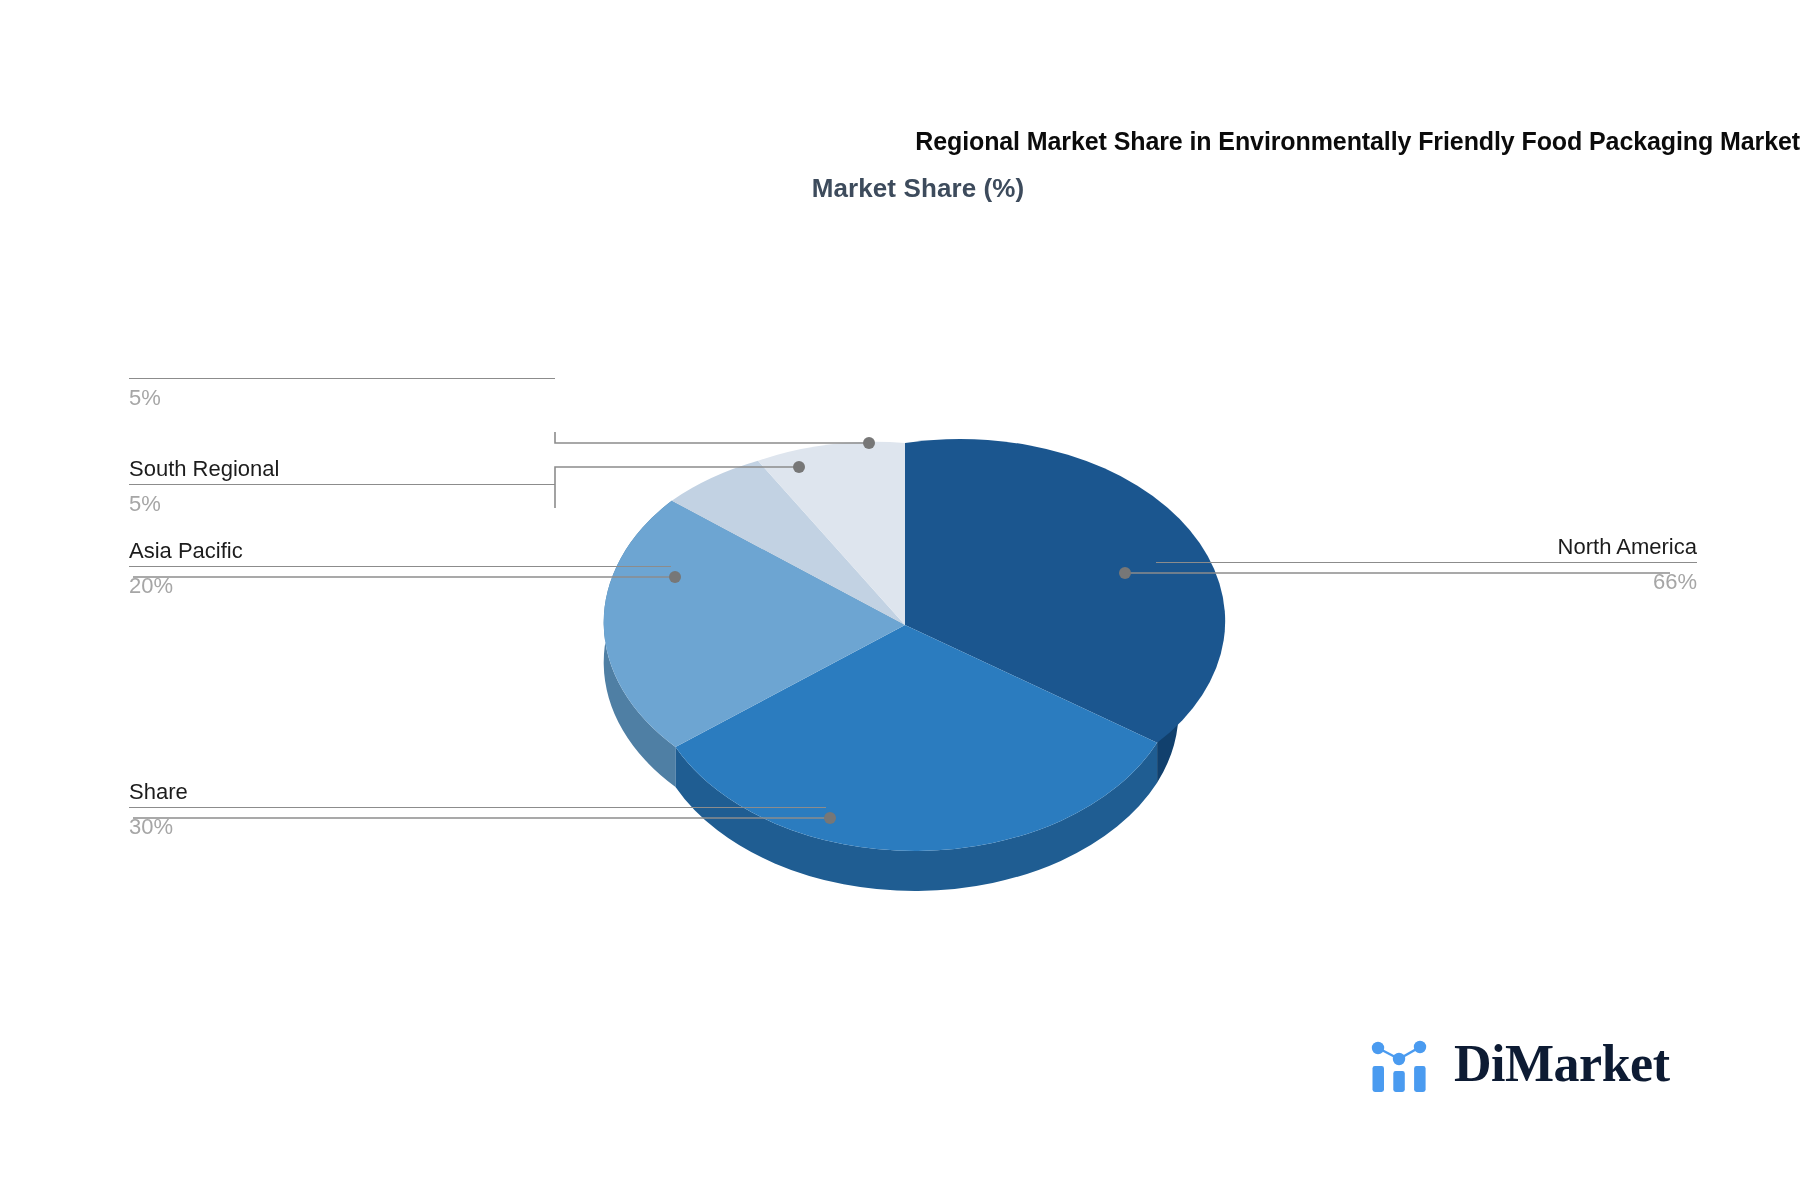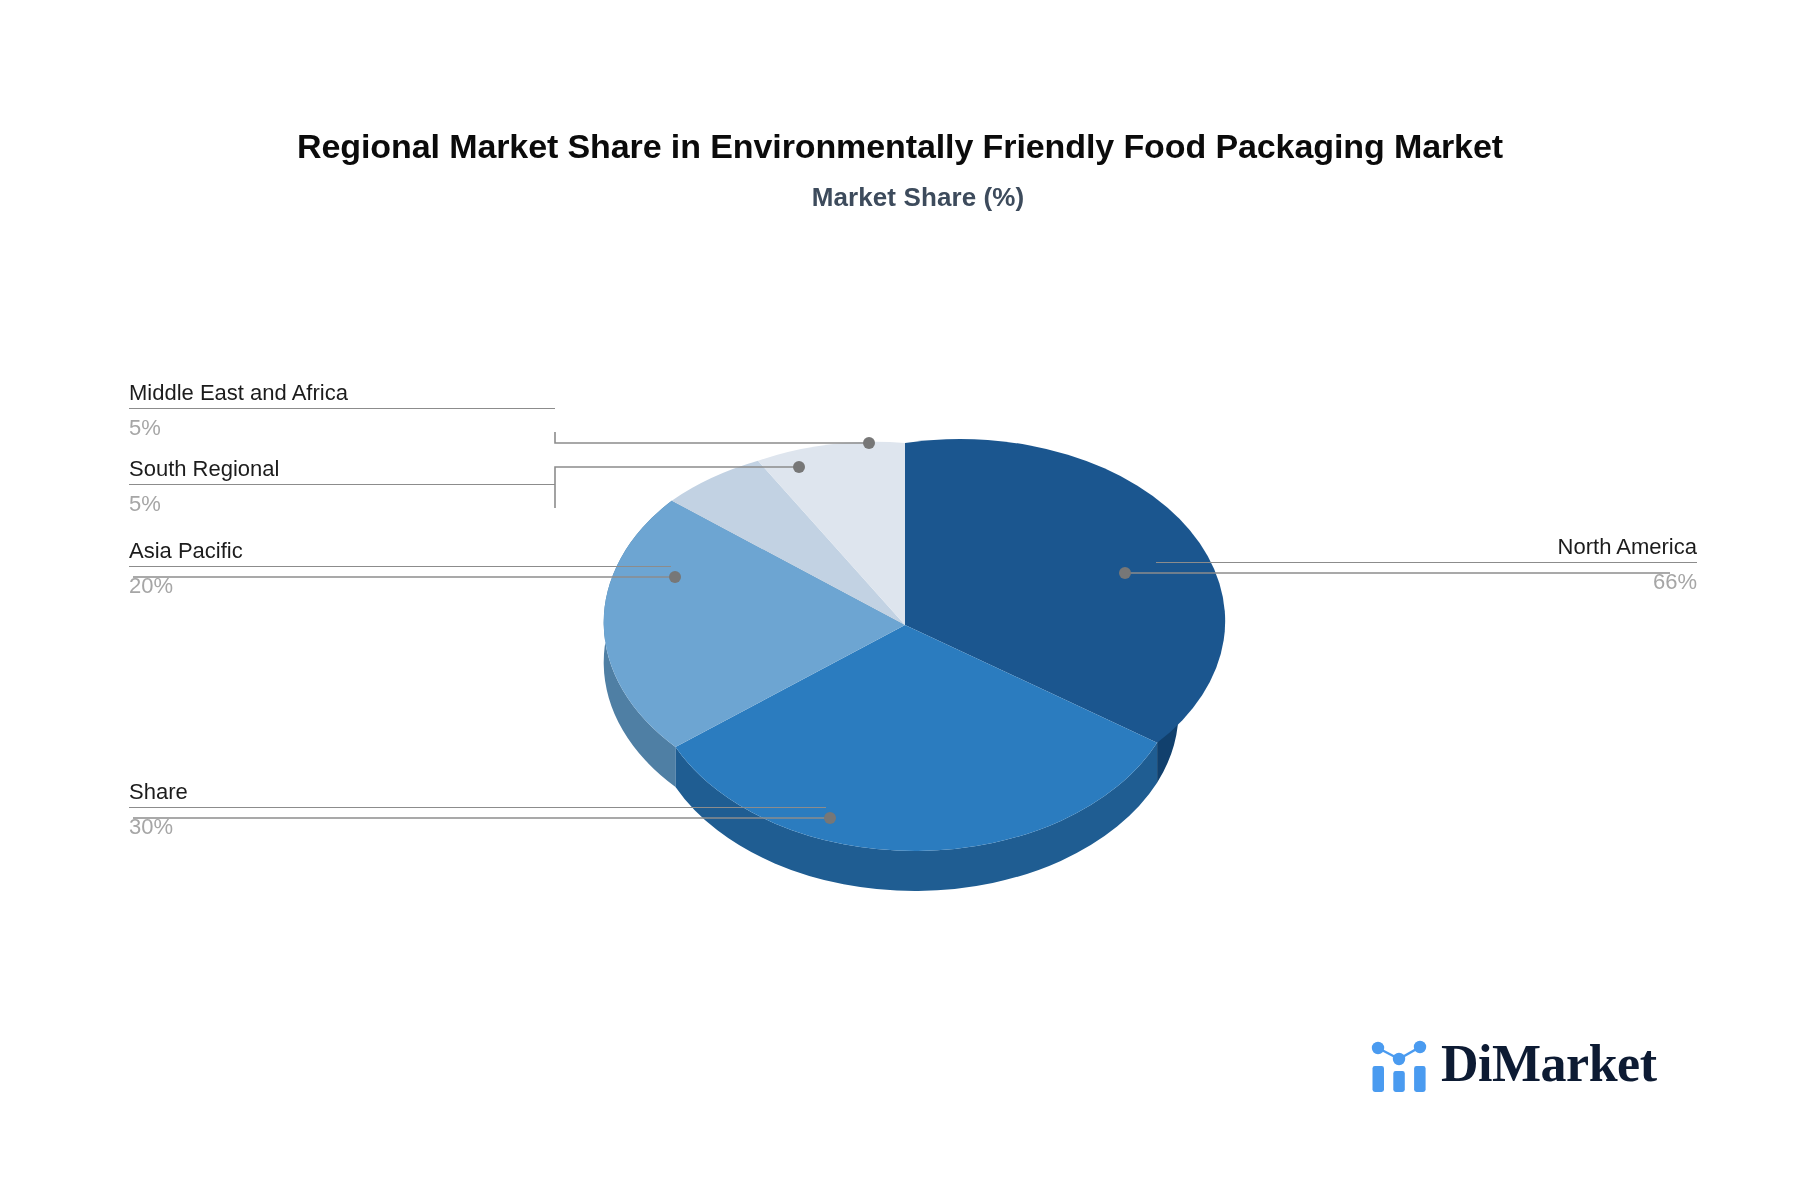--- a/index.html
+++ b/index.html
@@ -23,25 +23,26 @@
 
   
   .title-block {
     position: absolute;
     top: 128px;
     left: 0;
     width: 1800px;
     text-align: center;
   }
   #chart-title {
-    font-size: 34px;
+    font-size: 25px;
     font-weight: bold;
     color: #0b0b0b;
     letter-spacing: -0.1px;
     line-height: 1.1;
+    text-align: right;
   }
   #chart-subtitle {
     margin-top: 17px;
     font-size: 26px;
     font-weight: bold;
     color: #3d4b5c;
     letter-spacing: 0.1px;
     margin-left: 36px;
   }
 
@@ -84,21 +85,21 @@
   .callout.left  .cat, .callout.left  .val { text-align: left; }
   .callout.right .cat, .callout.right .val { text-align: right; }
 
   
   #logo {
     position: absolute;
     left: 1368px;
     top: 1035px;
     display: flex;
     align-items: center;
-    gap: 11px;
+    gap: 24px;
   }
   #logo-wordmark {
     font-family: "Liberation Serif", serif;
     font-size: 52px;
     font-weight: bold;
     color: #0d1b33;
     letter-spacing: -0.5px;
     line-height: 1;
   }
 </style>
@@ -146,21 +147,20 @@
 
       <polyline points="133,818 826,818"></polyline>
       <circle cx="830" cy="818" r="6" fill="#777" stroke="none"></circle>
 
       <polyline points="1670,573 1129,573"></polyline>
       <circle cx="1125" cy="573" r="6" fill="#777" stroke="none"></circle>
     </g>
   </svg>
 
   <div class="callout left" style="left:129px; top:378px; width:426px;">
-    <span class="cat">Middle East and Africa</span>
     <span class="rule"></span>
     <span class="val">5%</span>
   </div>
 
   <div class="callout left" style="left:129px; top:454px; width:426px;">
     <span class="cat">South Regional</span>
     <span class="rule"></span>
     <span class="val">5%</span>
   </div>
 

